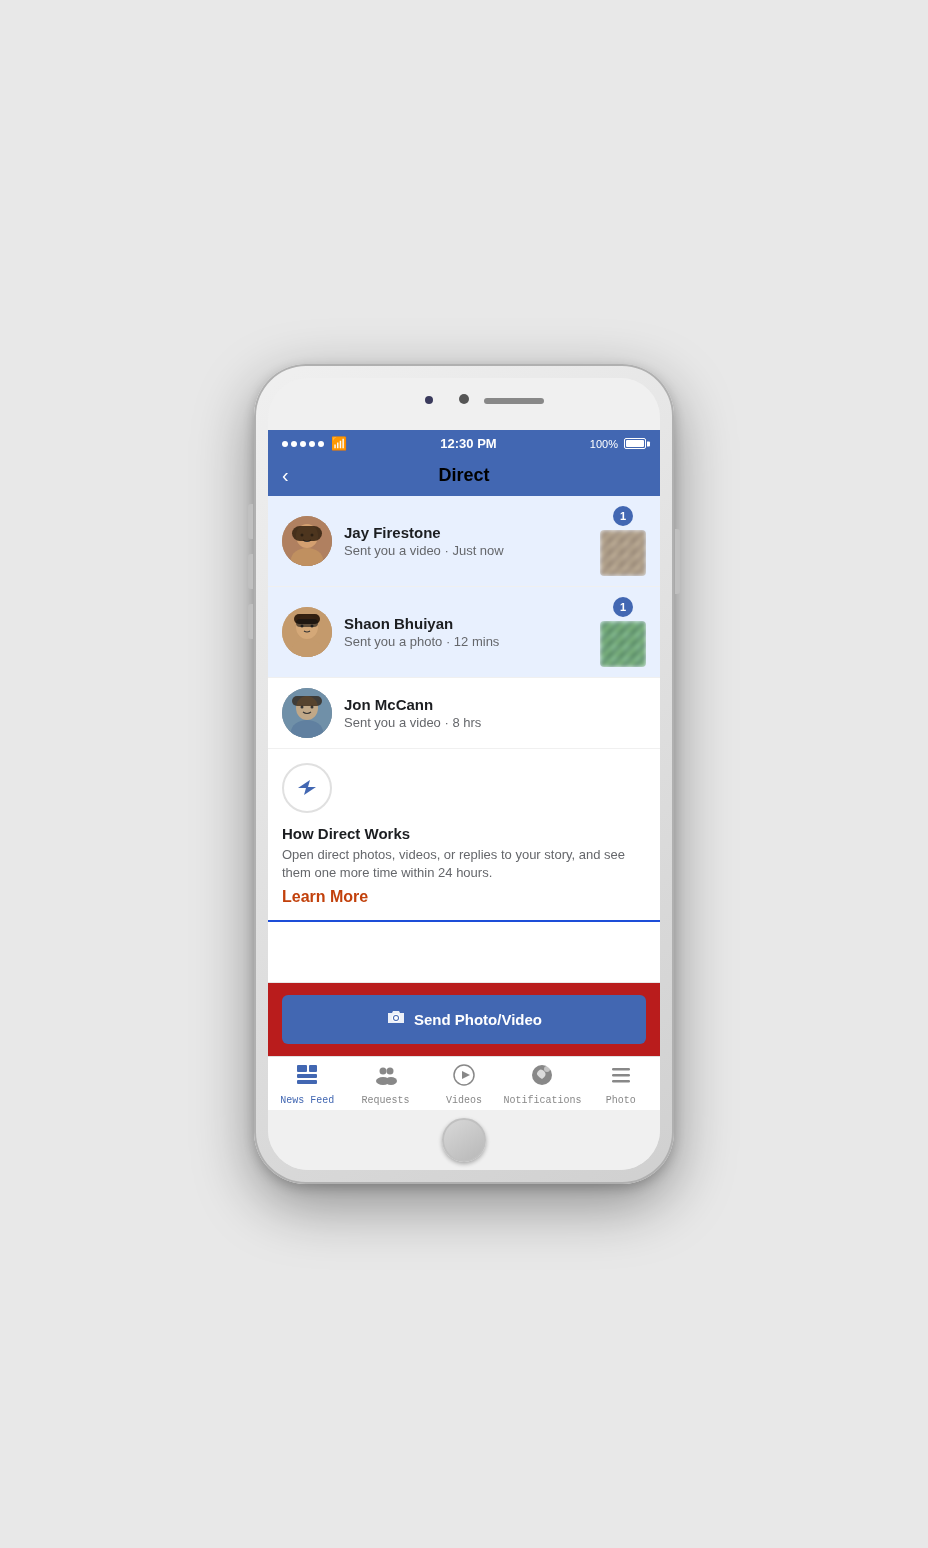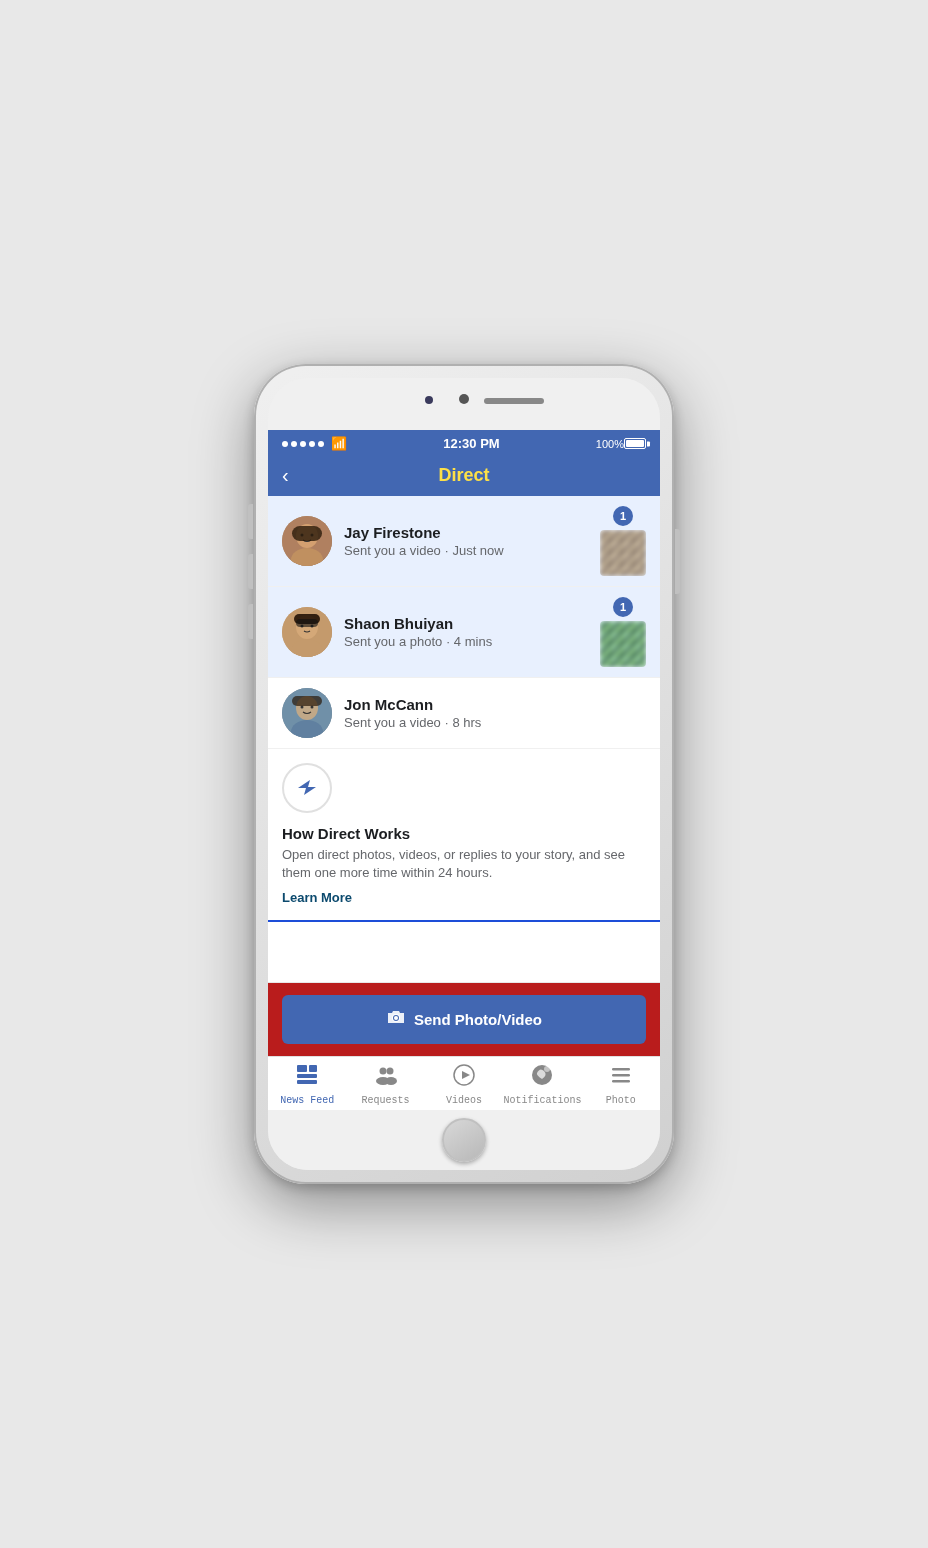--- a/index.html
+++ b/index.html
@@ -136,20 +136,21 @@
       margin-left: 2px;
     }
     .status-time {
       color: white;
       font-size: 13px;
       font-weight: 600;
     }
     .status-right {
       display: flex;
       align-items: center;
+      gap: 6px;
     }
     .battery-text {
       color: white;
       font-size: 11px;
     }
     .battery-icon {
       width: 22px;
       height: 11px;
       border: 1.5px solid white;
       border-radius: 2px;
@@ -188,21 +189,21 @@
     }
     .back-btn {
       position: absolute;
       left: 14px;
       color: white;
       font-size: 20px;
       font-weight: 300;
       cursor: pointer;
     }
     .header-title {
-      color: #fde047;
+      color: #000000;
       font-size: 18px;
       font-weight: 600;
     }
 
     
     .message-list {
       flex: 1;
       overflow-y: auto;
       background: #ffffff;
     }
@@ -316,22 +317,22 @@
       color: #1c1e21;
       margin-bottom: 4px;
     }
     .how-direct-desc {
       font-size: 13px;
       color: #65676b;
       line-height: 1.4;
       margin-bottom: 6px;
     }
     .learn-more {
-      font-size: 13px;
-      color: #0c4a6e;
+      font-size: 16px;
+      color: #c2410c;
       font-weight: 600;
       cursor: pointer;
       margin-top: 20px;
     }
 
     
     .send-btn-area {
       padding: 12px 14px;
       background: #b91c1c;
       border-top: 1px solid #e8e8e8;
@@ -487,21 +488,21 @@
               <ellipse cx="25" cy="44" rx="16" ry="12" fill="#c49a6c"></ellipse>
               <circle cx="20" cy="19" r="1.5" fill="#333"></circle>
               <circle cx="30" cy="19" r="1.5" fill="#333"></circle>
               <path d="M22 24 Q25 26 28 24" stroke="#333" stroke-width="1.2" fill="none"></path>
               <rect x="12" y="7" width="26" height="10" rx="5" fill="#1a0a00" opacity="0.85"></rect>
               <rect x="14" y="12" width="22" height="8" rx="4" fill="#111" opacity="0.6"></rect>
             </svg>
           </div>
           <div class="message-content">
             <div class="message-name bold">Shaon Bhuiyan</div>
-            <div class="message-preview">Sent you a photo · 4 mins</div>
+            <div class="message-preview">Sent you a photo · 12 mins</div>
           </div>
           <div class="message-right">
             <div class="unread-badge">1</div>
             <div class="thumb-preview">
               <div class="thumb-mosaic-green"></div>
             </div>
           </div>
         </div>
 
 

